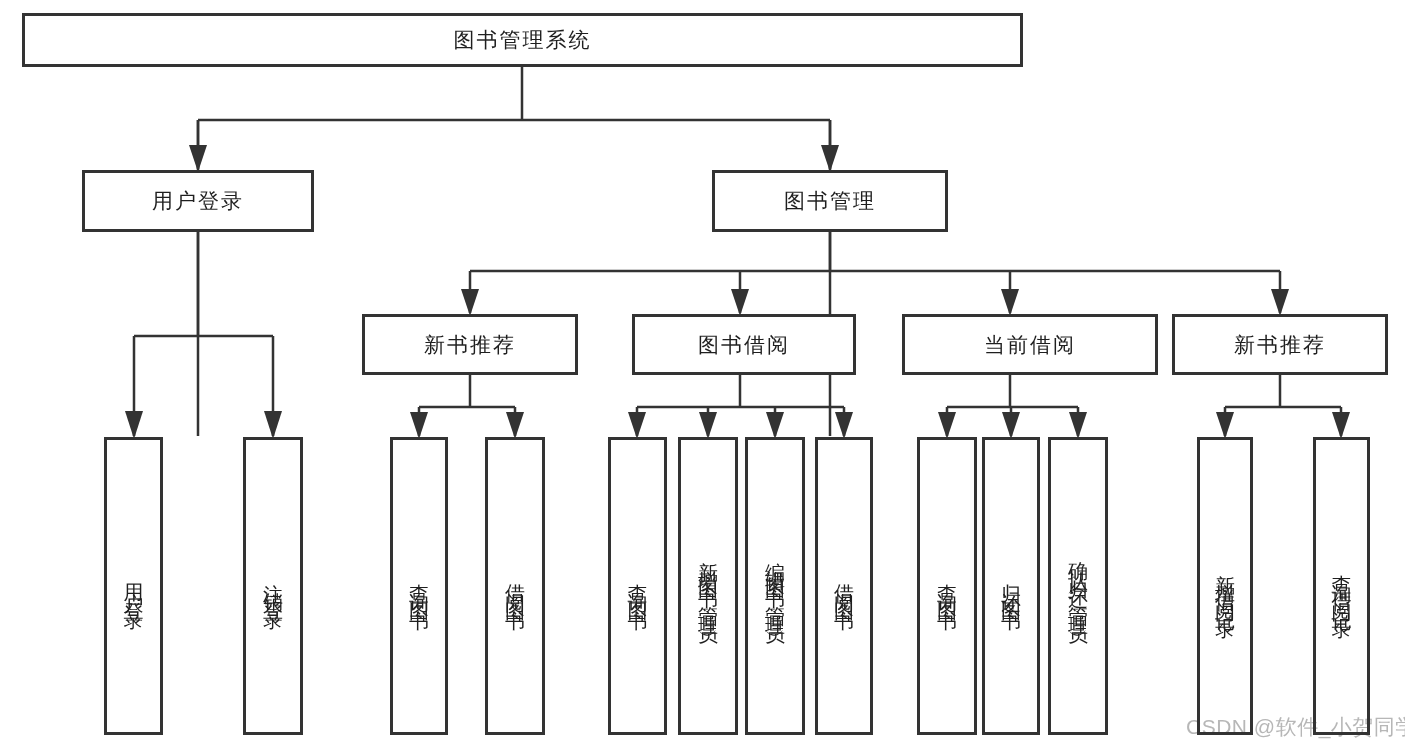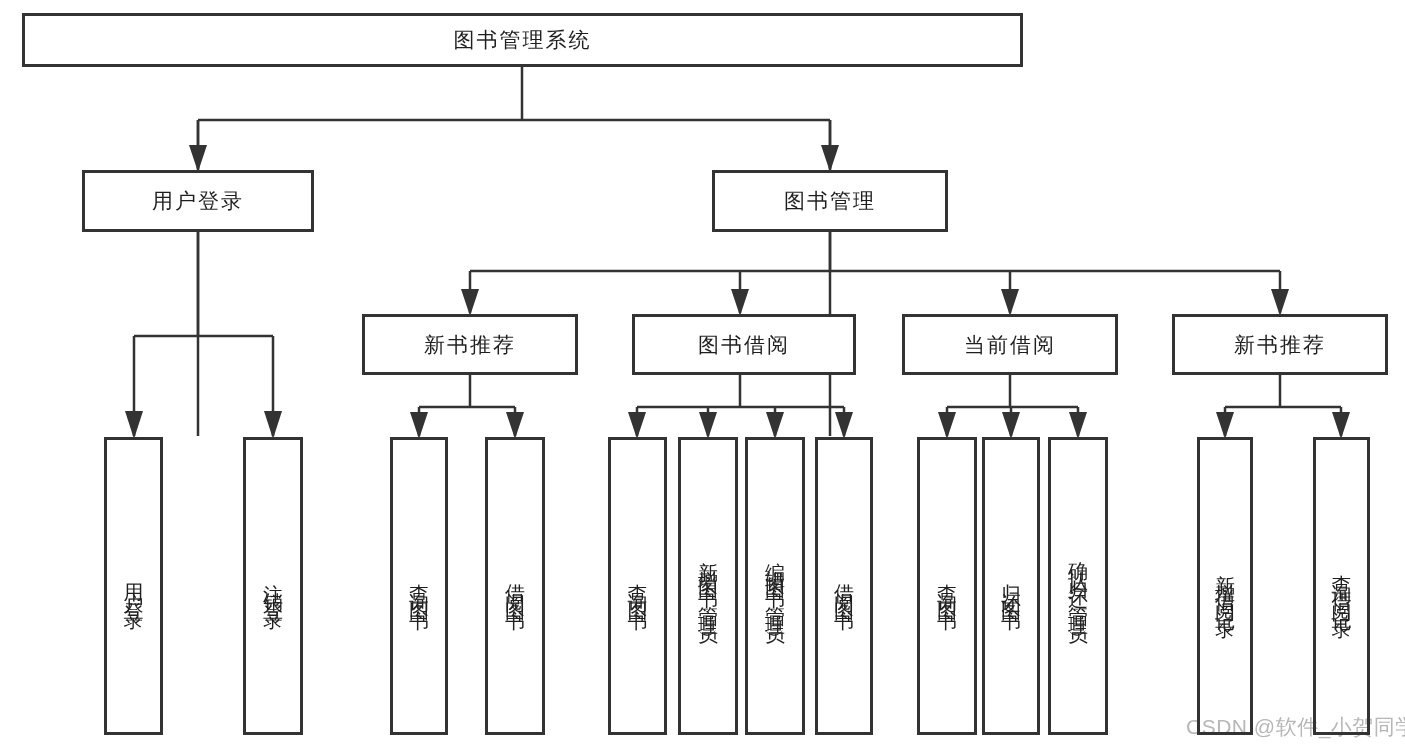--- a/index.html
+++ b/index.html
@@ -103,21 +103,21 @@
   <div class="node hnode" style="left:712px;top:170px;width:236px;height:62px">
     <span class="label">图书管理</span>
   </div>
 
   <div class="node hnode" style="left:362px;top:314px;width:216px;height:61px">
     <span class="label">新书推荐</span>
   </div>
   <div class="node hnode" style="left:632px;top:314px;width:224px;height:61px">
     <span class="label">图书借阅</span>
   </div>
-  <div class="node hnode" style="left:902px;top:314px;width:216px;height:61px">
+  <div class="node hnode" style="left:902px;top:314px;width:256px;height:61px">
     <span class="label">当前借阅</span>
   </div>
   <div class="node hnode" style="left:1172px;top:314px;width:216px;height:61px">
     <span class="label">新书推荐</span>
   </div>
 
   <div class="node leaf" style="left:104px;top:437px;width:59px;height:298px">
     <span class="vtext">用户登录</span>
   </div>
   <div class="node leaf" style="left:243px;top:437px;width:60px;height:298px">

